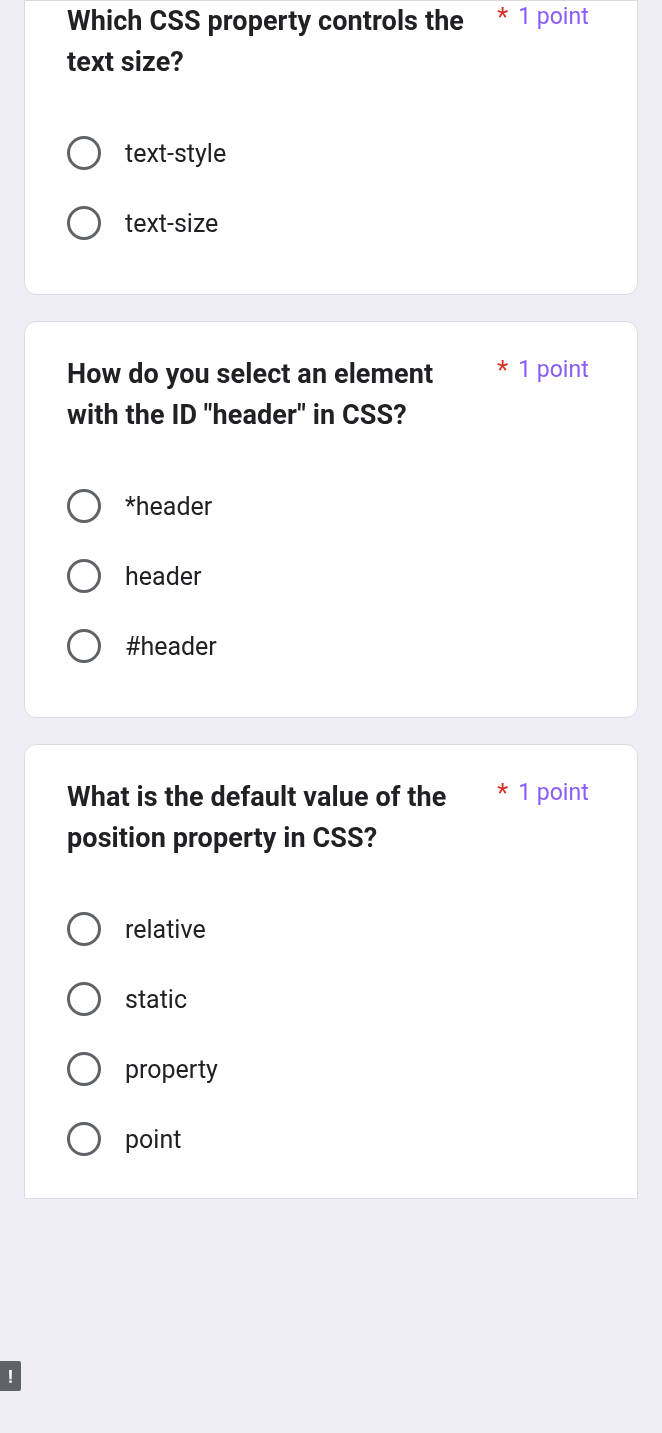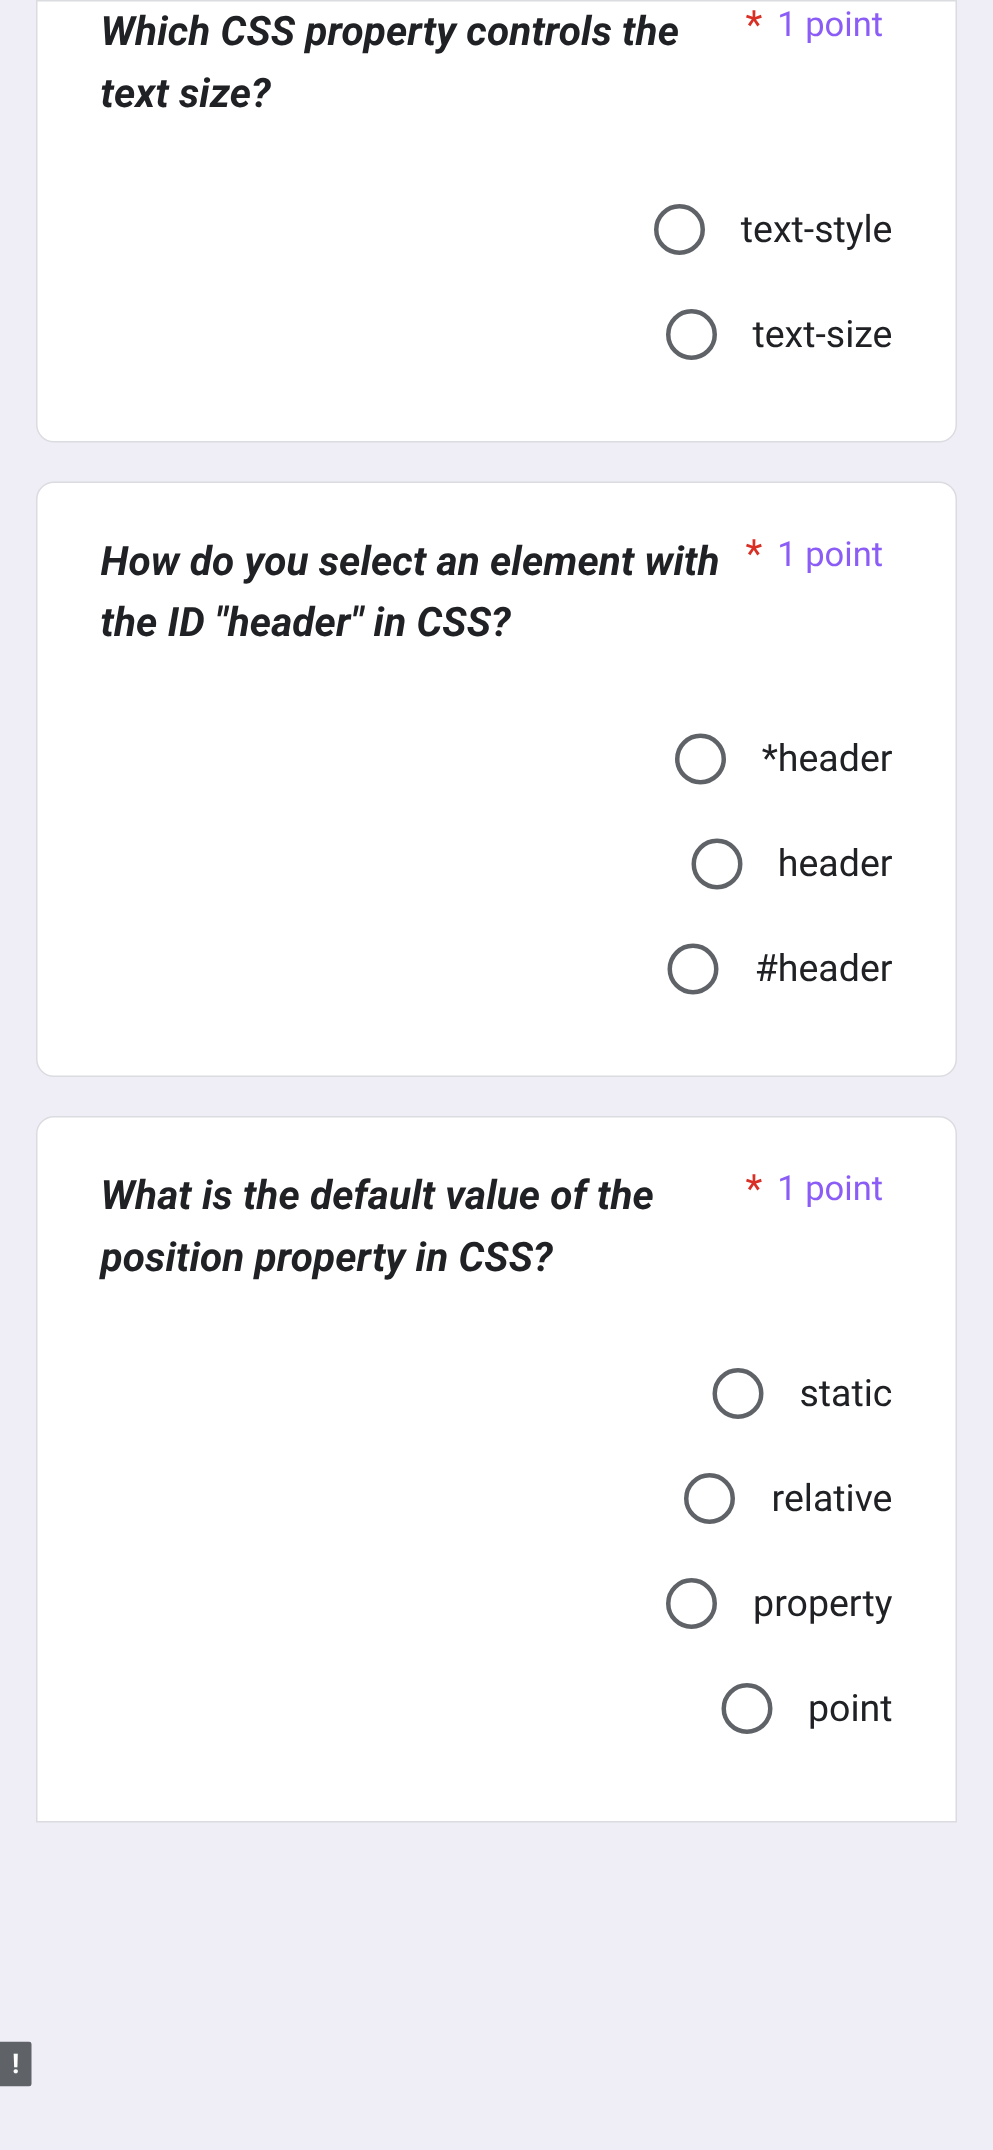--- a/index.html
+++ b/index.html
@@ -12,28 +12,28 @@
   }
   .page-wrap { padding: 0 24px; }
   .card {
     background: #fff;
     border: 1px solid #dadce0;
     border-radius: 12px;
     padding: 32px 42px 36px 42px;
     margin-bottom: 26px;
   }
   .card.first { border-top-left-radius:0; border-top-right-radius:0; padding-top:0; }
-  .card.last  { border-bottom-left-radius:0; border-bottom-right-radius:0; padding-bottom:40px; margin-bottom:12px;}
+  .card.last  { border-bottom-left-radius:0; border-bottom-right-radius:0; padding-bottom:24px; margin-bottom:12px;}
   .q-header { display:flex; align-items:flex-start; gap:10px; }
-  .q-title  { font-size:27px; font-weight:700; line-height:1.5; flex:0 1 auto; max-width:420px; letter-spacing:0.1px;font-style:italic;}
+  .q-title  { font-size:27px; font-weight:700; line-height:1.5; flex:0 1 auto; max-width:420px; letter-spacing:0.1px;}
   .q-req    { color:#d93025; font-size:26px; font-weight:400; line-height:1.3; }
   .q-pts    { color:#8b5cf6; font-size:23px; line-height:1.4; white-space:nowrap; margin-left:auto;}
   .q-pts-block{display:flex; gap:10px; align-items:flex-start;}
   .opts { margin-top:36px; }
-  .opt  { display:flex; align-items:center; gap:24px; padding:18px 0; cursor:pointer;justify-content:flex-end; }
+  .opt  { display:flex; align-items:center; gap:24px; padding:18px 0; cursor:pointer; }
   .radio{
     width:34px; height:34px; border-radius:50%;
     border:3px solid #5f6368; flex-shrink:0;
     display:inline-block;
   }
   .opt-label{ font-size:25px; color:#202124; }
   .report-btn{
     position:fixed; left:0; bottom:42px;
     width:21px; height:30px;
     background:#5f6368;
@@ -96,25 +96,25 @@
     <div class="q-header">
       <h2 class="q-title">What is the default value of the position property in CSS?</h2>
       <div class="q-pts-block">
         <span class="q-req">*</span>
         <span class="q-pts">1 point</span>
       </div>
     </div>
     <div class="opts">
       <label class="opt">
         <span class="radio"></span>
-        <span class="opt-label">static</span>
+        <span class="opt-label">relative</span>
       </label>
       <label class="opt">
         <span class="radio"></span>
-        <span class="opt-label">relative</span>
+        <span class="opt-label">static</span>
       </label>
       <label class="opt">
         <span class="radio"></span>
         <span class="opt-label">property</span>
       </label>
       <label class="opt">
         <span class="radio"></span>
         <span class="opt-label">point</span>
       </label>
     </div>

